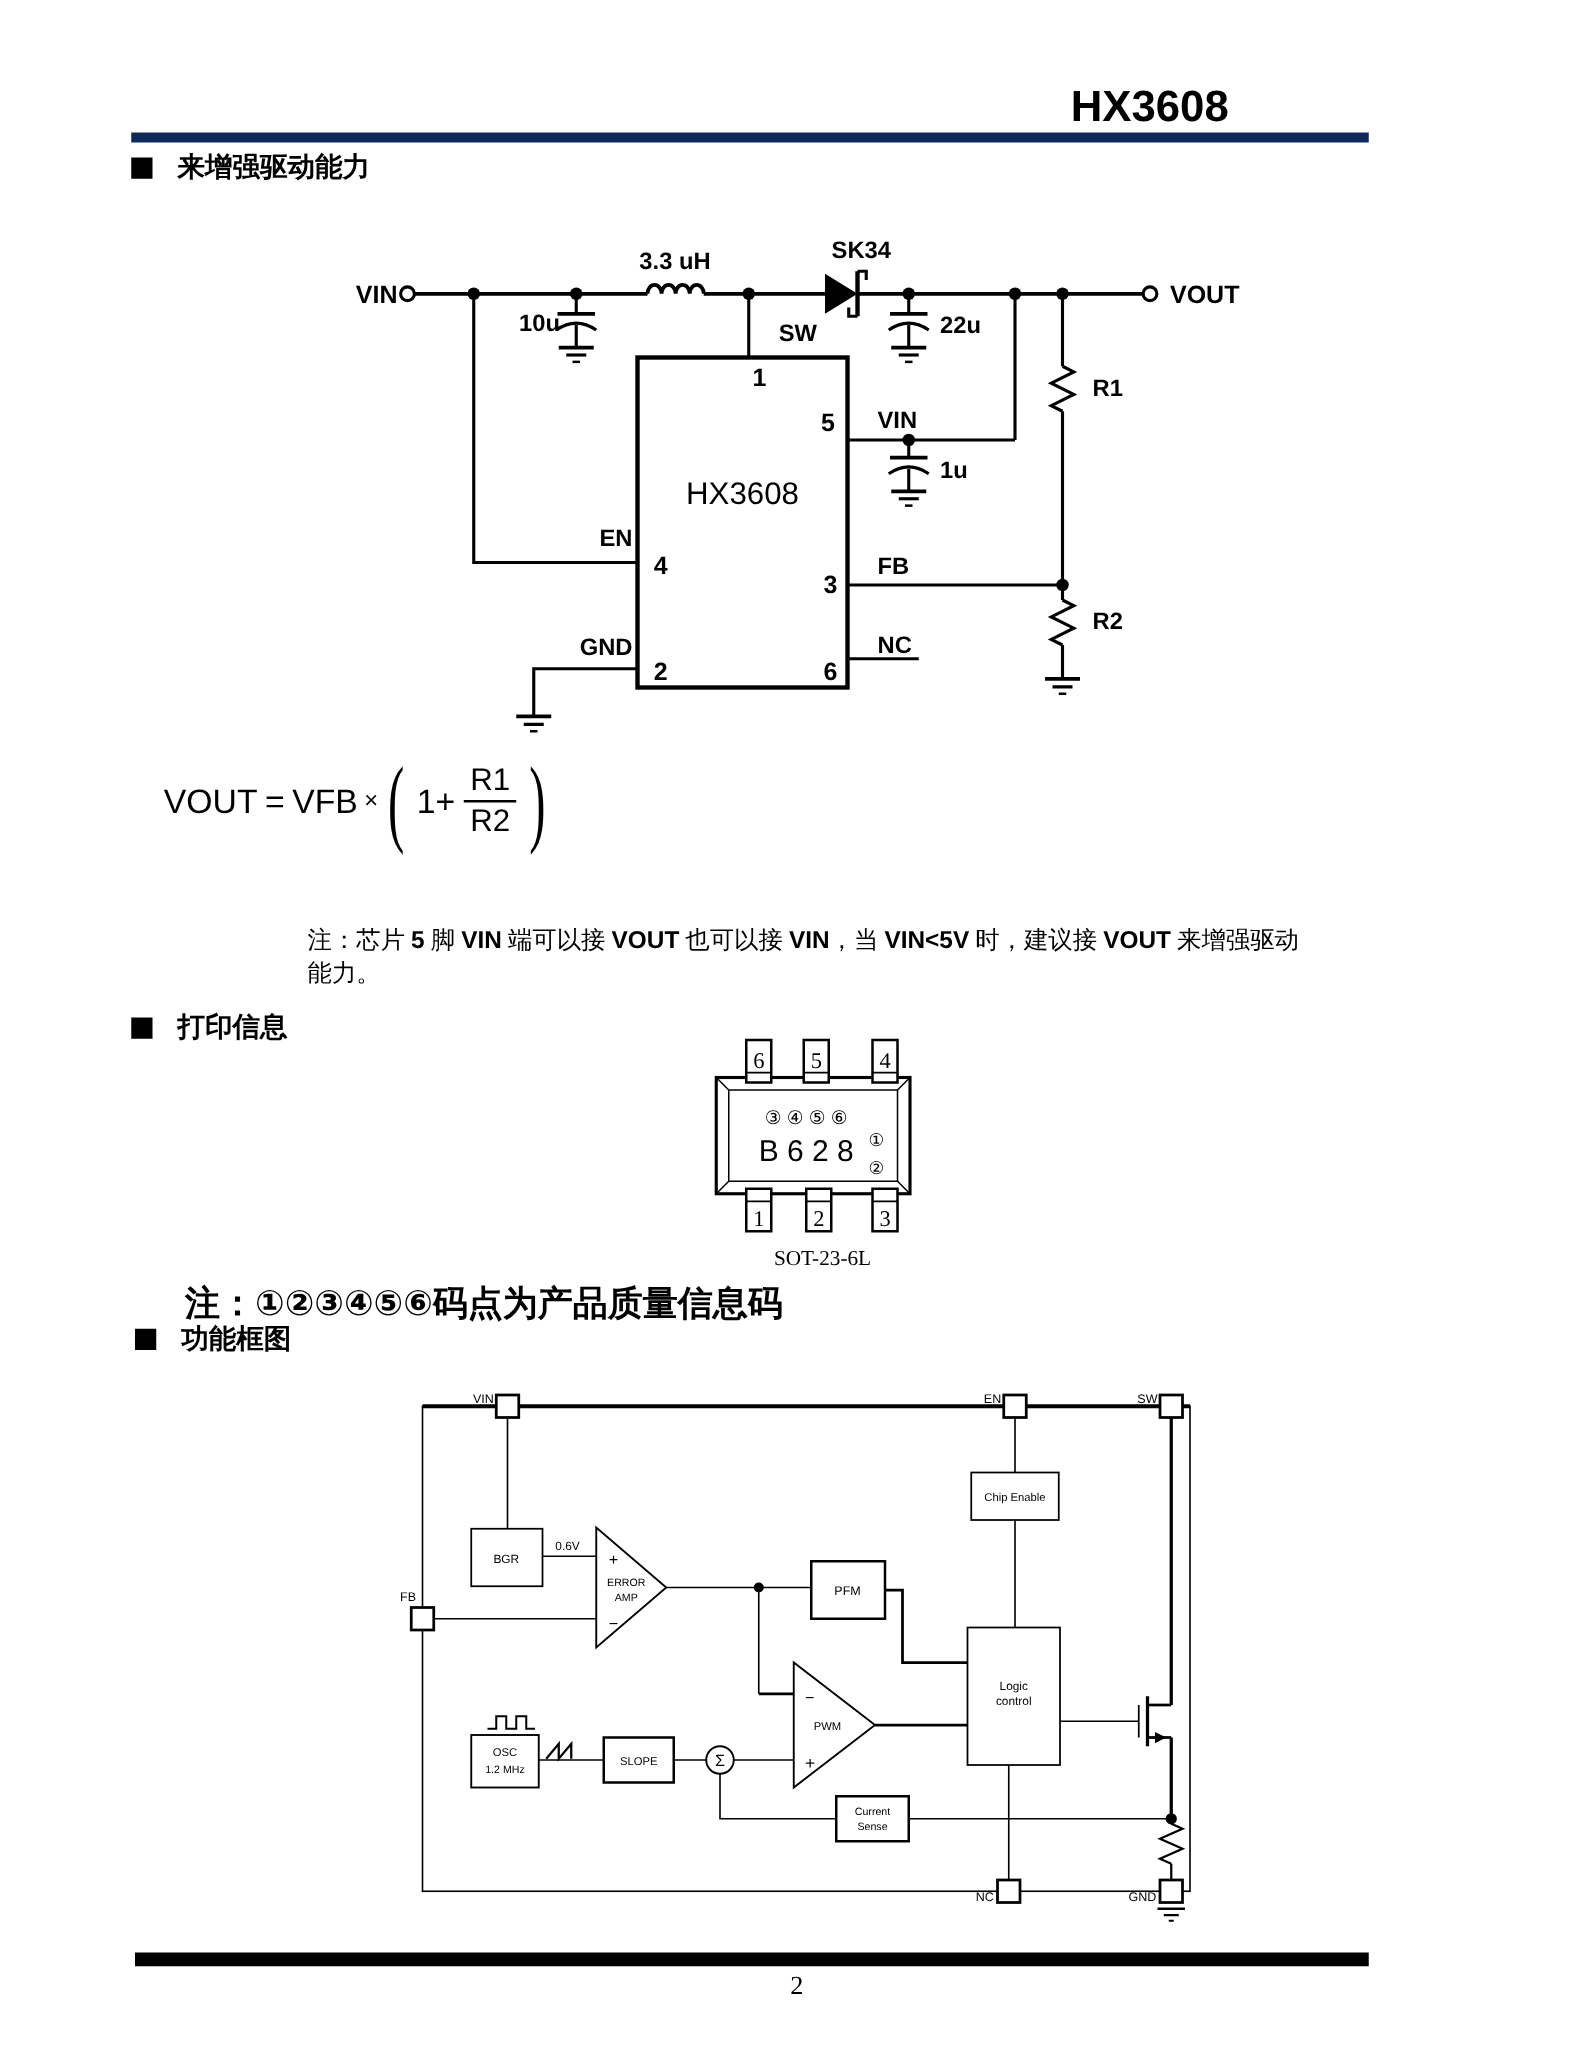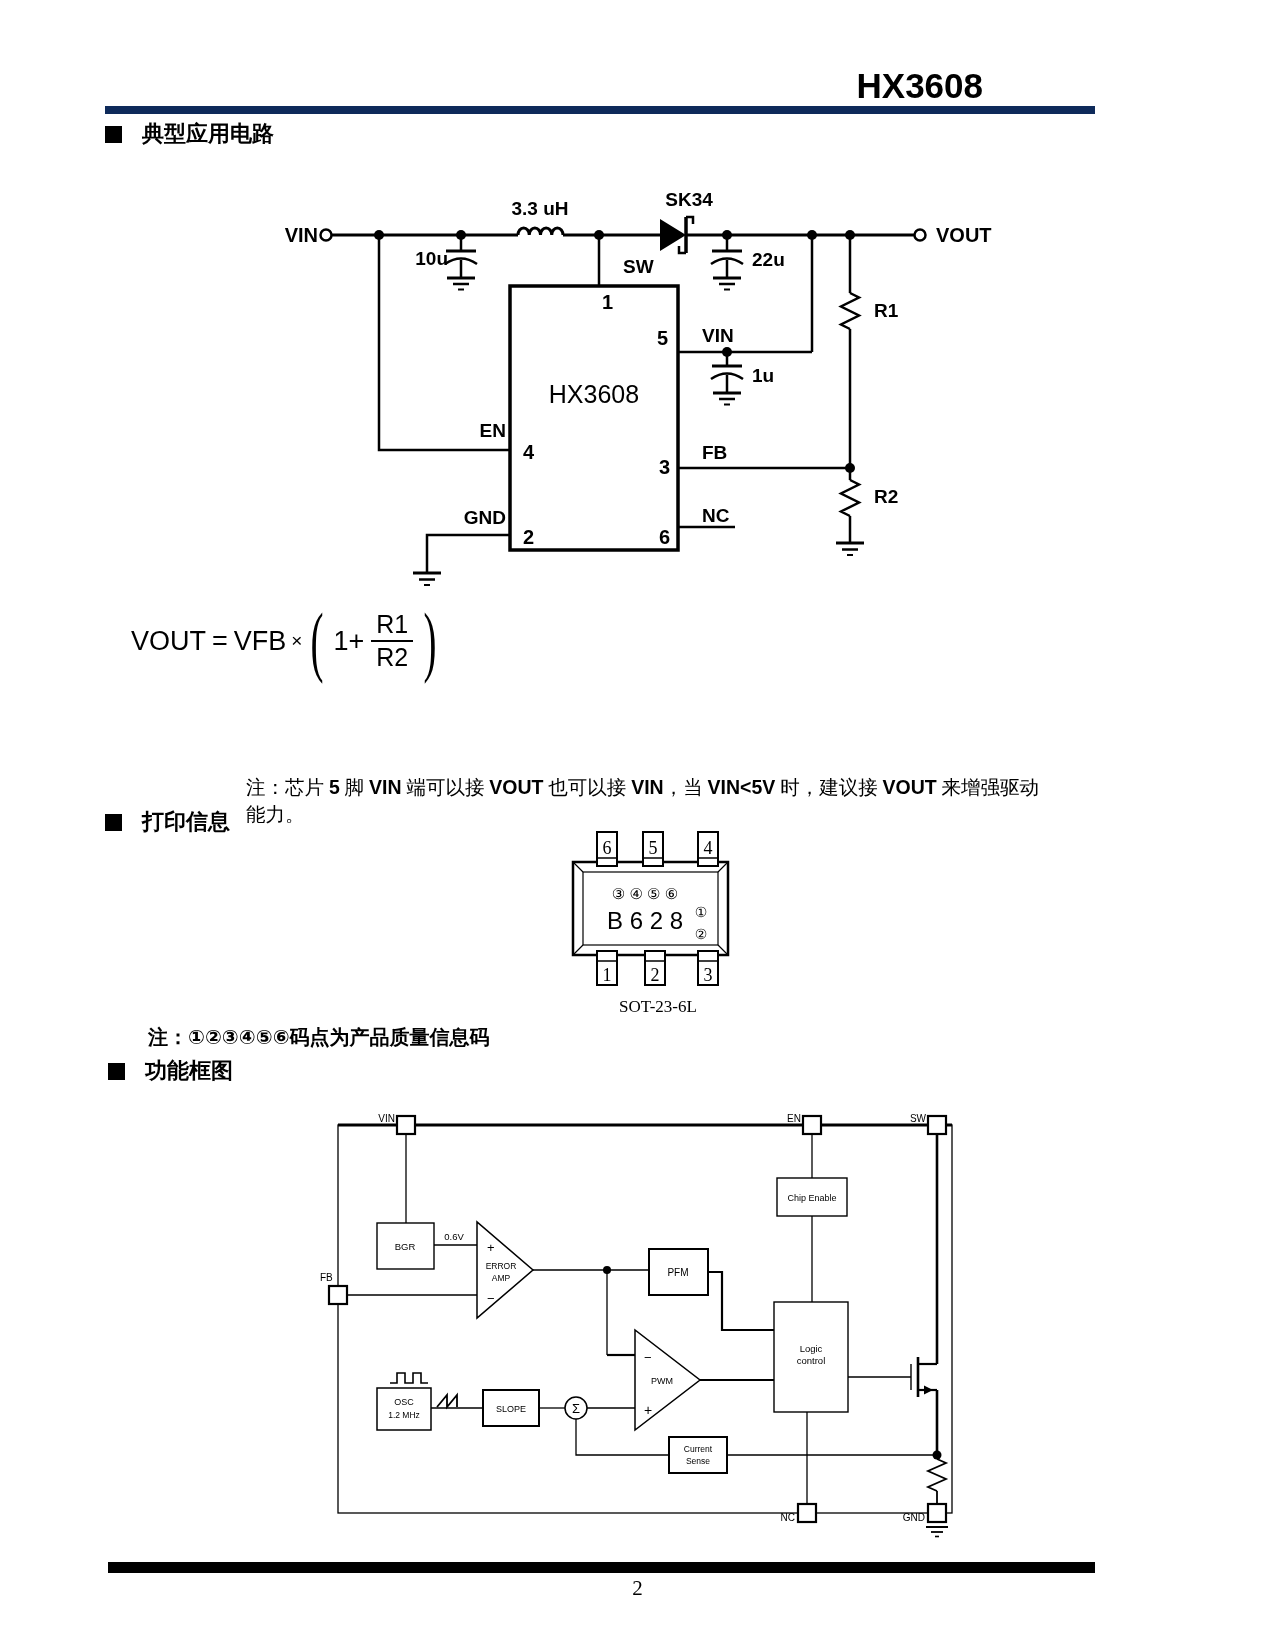--- a/index.html
+++ b/index.html
@@ -26,43 +26,43 @@
              font-size:27px; font-weight:500; }
   .formula .tok { margin:0 3px; }
   .formula .times { font-size:19px; margin:0 2px; }
   .paren { display:inline-block; font-size:78px; font-weight:300; line-height:0.85;
            transform:scaleX(0.5); font-family:"Liberation Serif", serif; }
   .frac { display:inline-flex; flex-direction:column; align-items:center; font-size:25px; margin:0 4px; line-height:1.15; }
   .frac .num { border-bottom:2.5px solid #000; padding:0 5px 1px 5px; }
   .frac .den { padding-top:1px; }
 
   .note1 { position:absolute; left:246px; top:738px; width:800px; font-size:19.5px;
-           font-family:"Liberation Serif", serif;margin-top:36px; }
+           font-family:"Liberation Serif", serif; }
   .note1 span { font-family:"Liberation Sans","Liberation Serif",sans-serif; }
   .note1 span.cjk { font-family:"Liberation Serif", serif; }
 
-  .note2 { position:absolute; left:148px; top:1024px; font-size:20px; font-weight:bold;
+  .note2 { position:absolute; left:148px; top:1024px; font-size:28px; font-weight:bold;
            font-family:"Liberation Serif","DejaVu Sans", serif; } 
 
   
   .footer-rule { position:absolute; left:108px; top:1562px; width:1062px; height:11px; background:#000; }
   .page-num { position:absolute; left:0; top:1576px; width:1275px; text-align:center;
               font-size:21px; font-family:"Liberation Serif", serif; }
 </style>
 </head>
 <body>
 
 <div class="page">
 
   <div class="doc-title">HX3608</div>
   <div class="header-rule"></div>
 
   <div class="sec" style="left:105px; top:119px;">
     <div class="sq"></div>
-    <div class="lbl">典型应用电路</div>
+    <div class="lbl">来增强驱动能力</div>
   </div>
 
   <svg class="abs" style="left:240px; top:175px;" width="760" height="420" viewBox="0 0 760 420">
     <g stroke="#000" fill="none">
 
       <g>
         <path d="M92,60 H278" stroke-width="3"></path>
         <path d="M323,60 H420" stroke-width="3"></path>
         <path d="M446,60 H674" stroke-width="3"></path>
       </g>

